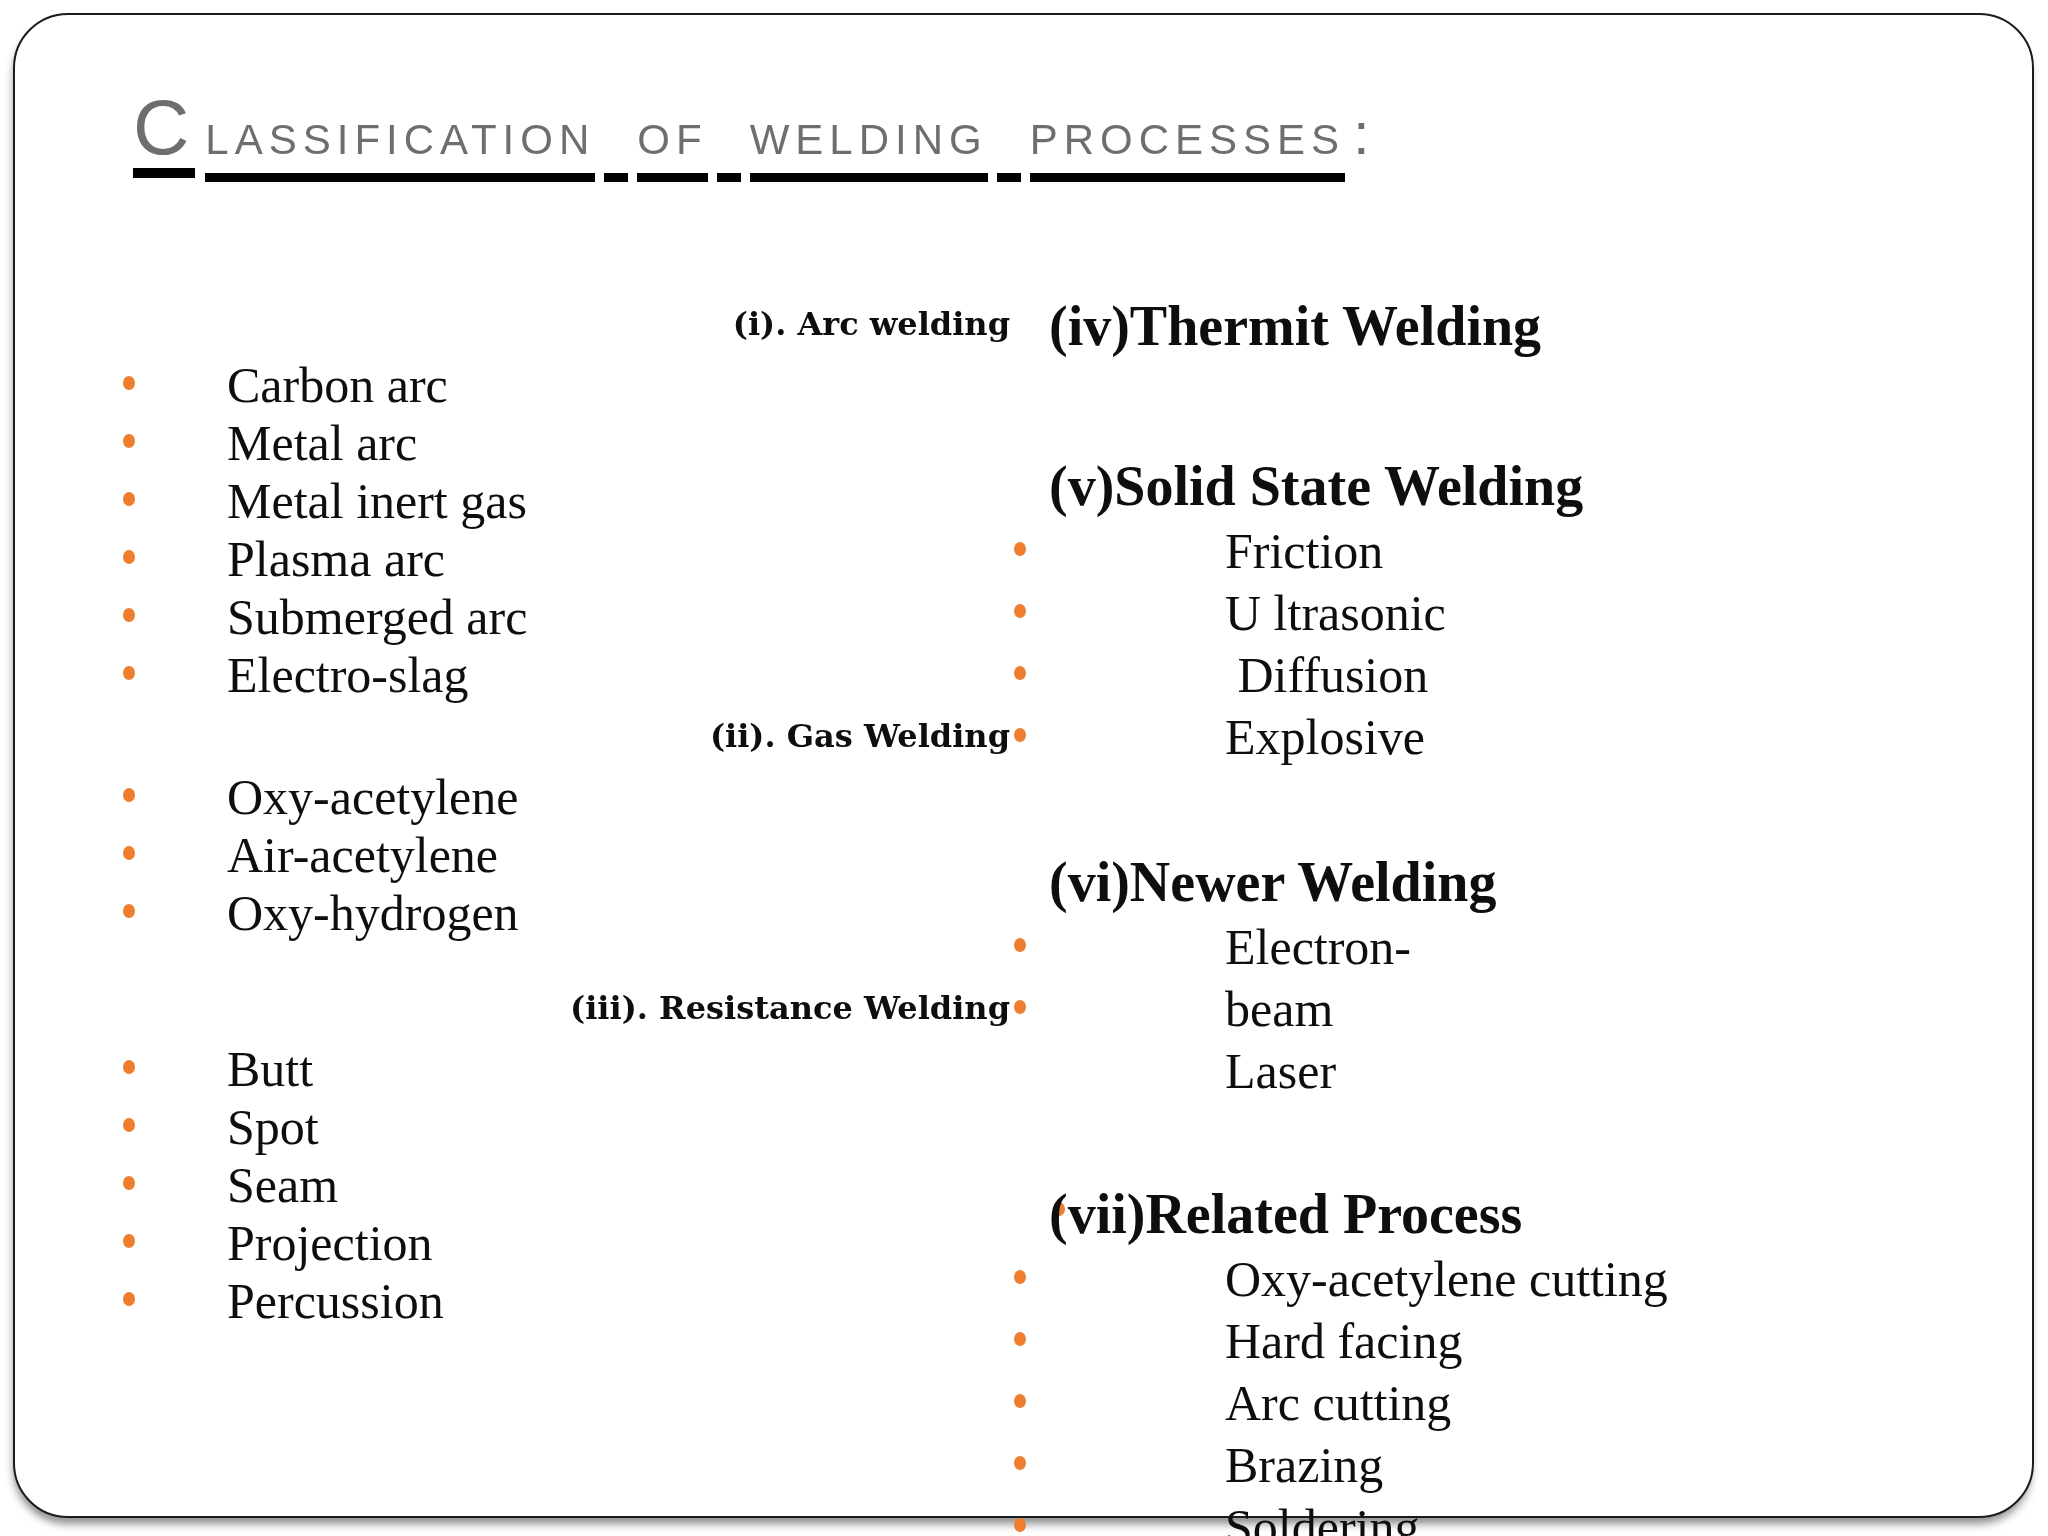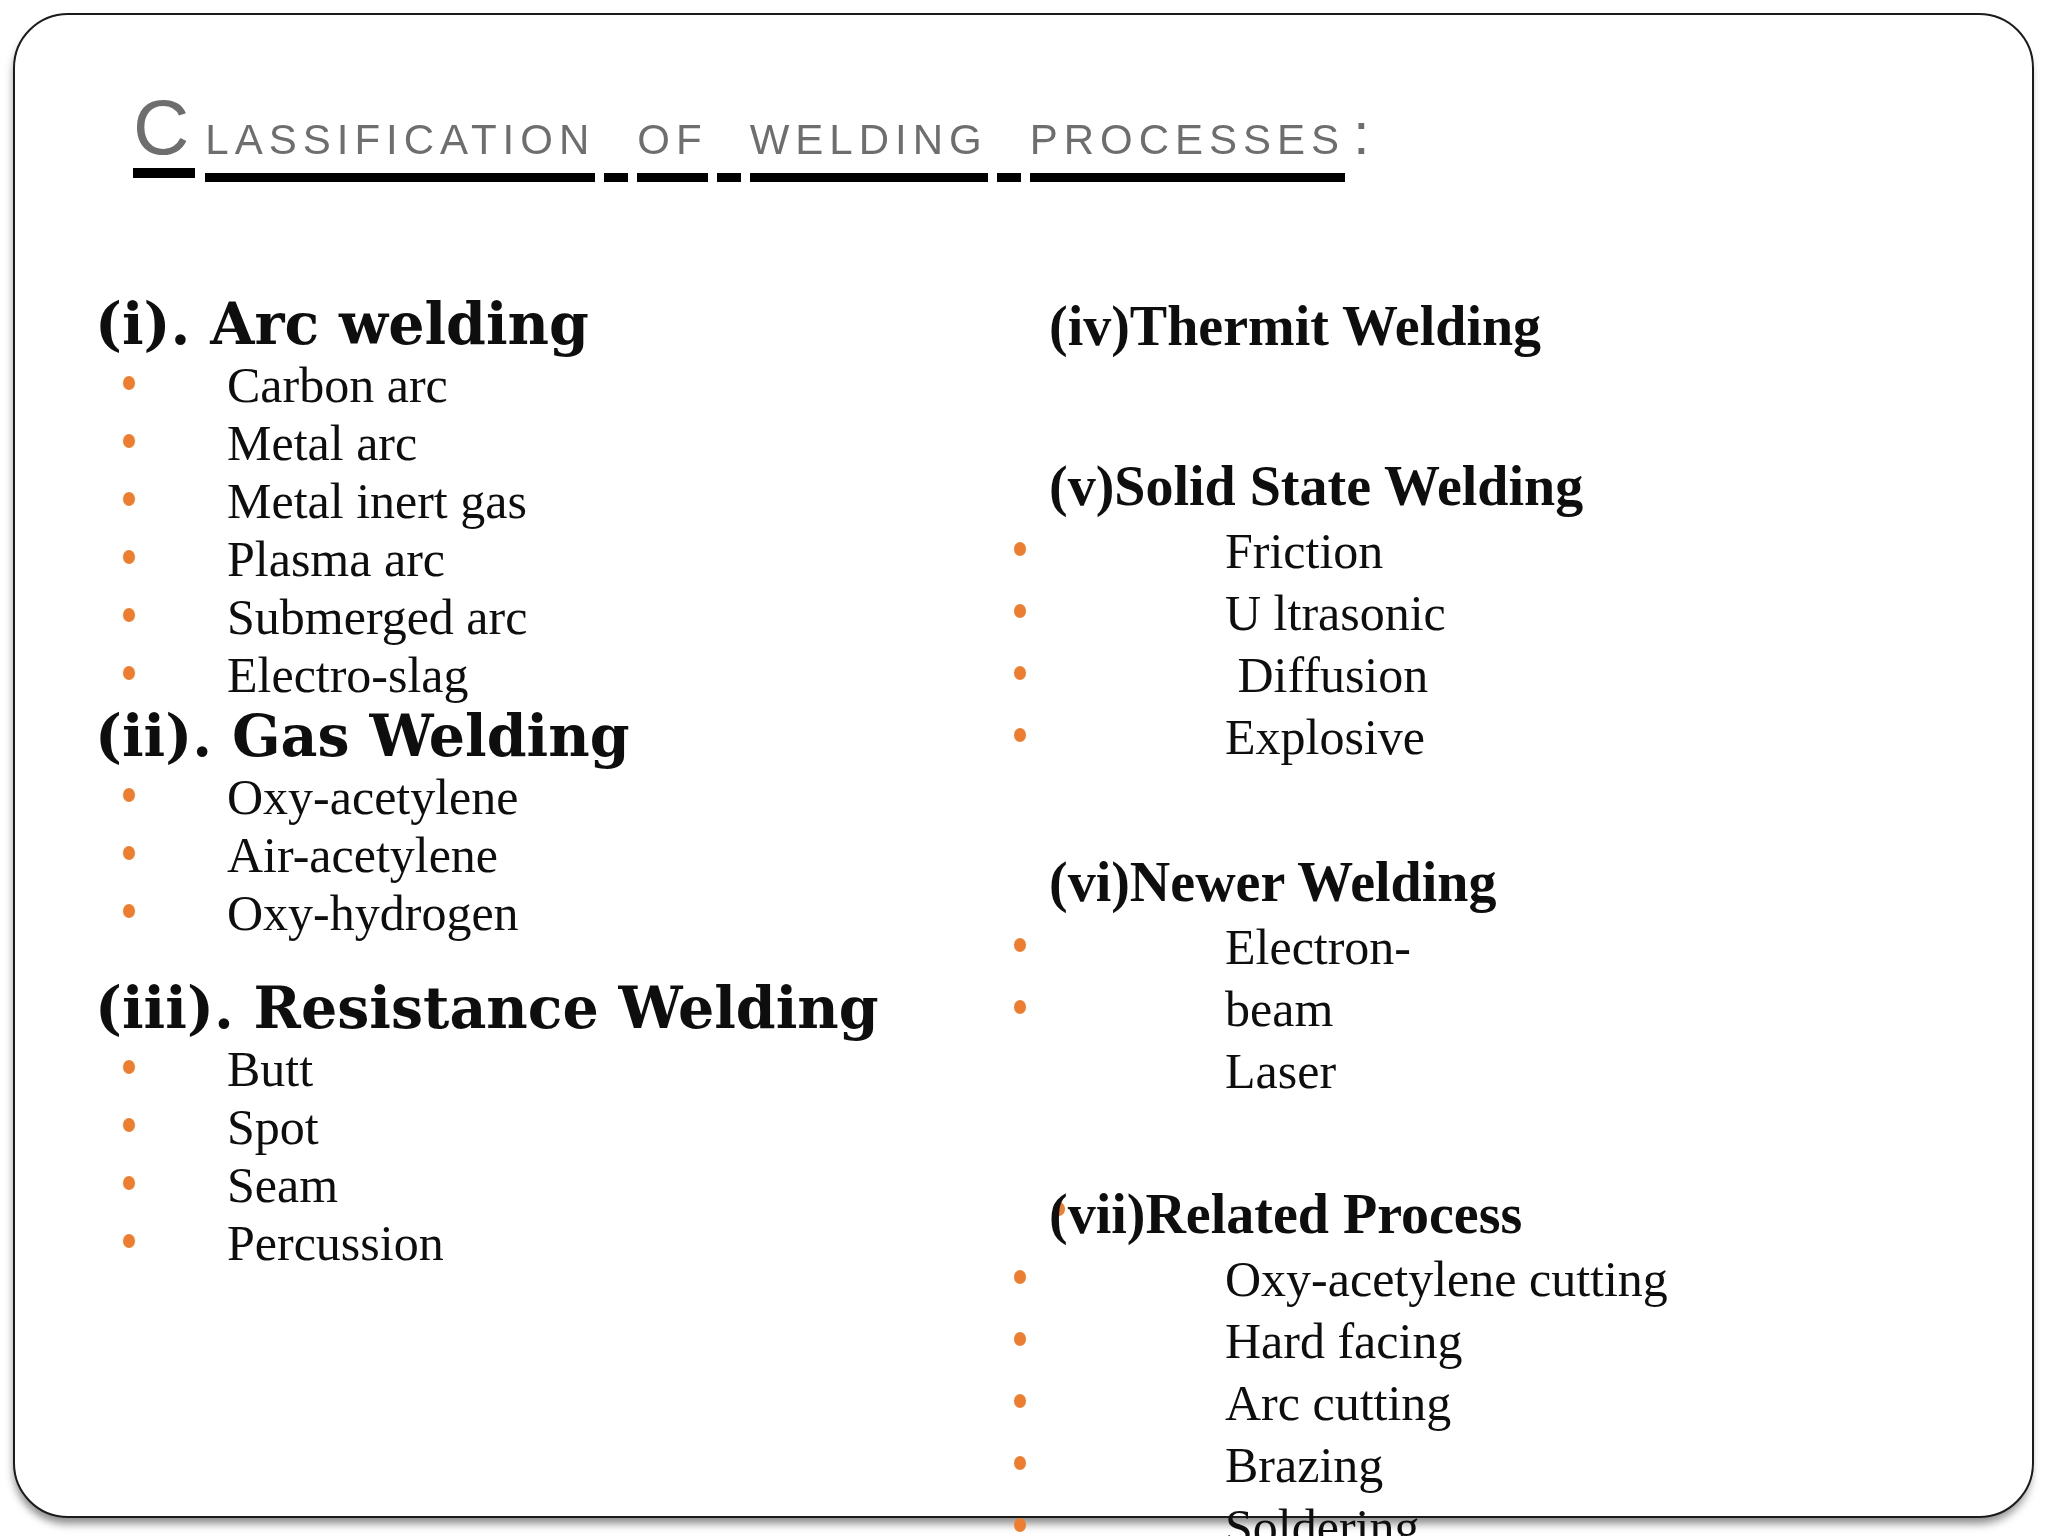--- a/index.html
+++ b/index.html
@@ -24,21 +24,21 @@
   .tdash{display:inline-block;width:24px;height:0;border-bottom:9px solid var(--underline,#000);
          vertical-align:-28px;margin:0 9px;}
   .title-colon{display:inline-block;margin-left:8px;}
 
   
   .columns{display:flex;margin-top:110px;}
   .col-left{width:915px;flex:0 0 915px;}
   .col-right{flex:1;}
 
   h2{margin:0;padding:0;font-weight:bold;}
-  .lh{font-family:"DejaVu Serif",serif;font-size:57px;line-height:64px;}
+  .lh{font-family:"DejaVu Serif",serif;font-size:32px;line-height:64px;text-align:right;}
   .rh{font-family:"Liberation Serif",serif;font-size:56px;line-height:68px;position:relative;margin-left:39px;}
   .ht{position:relative;z-index:1;}
 
   .li{position:relative;}
   .col-left .li{height:58px;}
   .col-right .li{height:62px;}
   .it{display:block;font-size:50px;line-height:inherit;white-space:pre-wrap;}
   .col-left .li{line-height:58px;}
   .col-right .li{line-height:62px;}
   .col-left .it{padding-left:132px;}
@@ -122,20 +122,24 @@
         <div class="li">
             <span class="dot"></span>
             <span class="it">Spot</span>
           </div>
         <div class="li">
             <span class="dot"></span>
             <span class="it">Seam</span>
           </div>
         <div class="li">
             <span class="dot"></span>
+            <span class="it">Projection</span>
+          </div>
+        <div class="li">
+            <span class="dot"></span>
             <span class="it">Percussion</span>
           </div>
       </section>
 
     </div>
 
     <div class="col-right">
 
       <section>
         <h2 class="rh"><span class="ht">(iv)Thermit Welding</span></h2>

